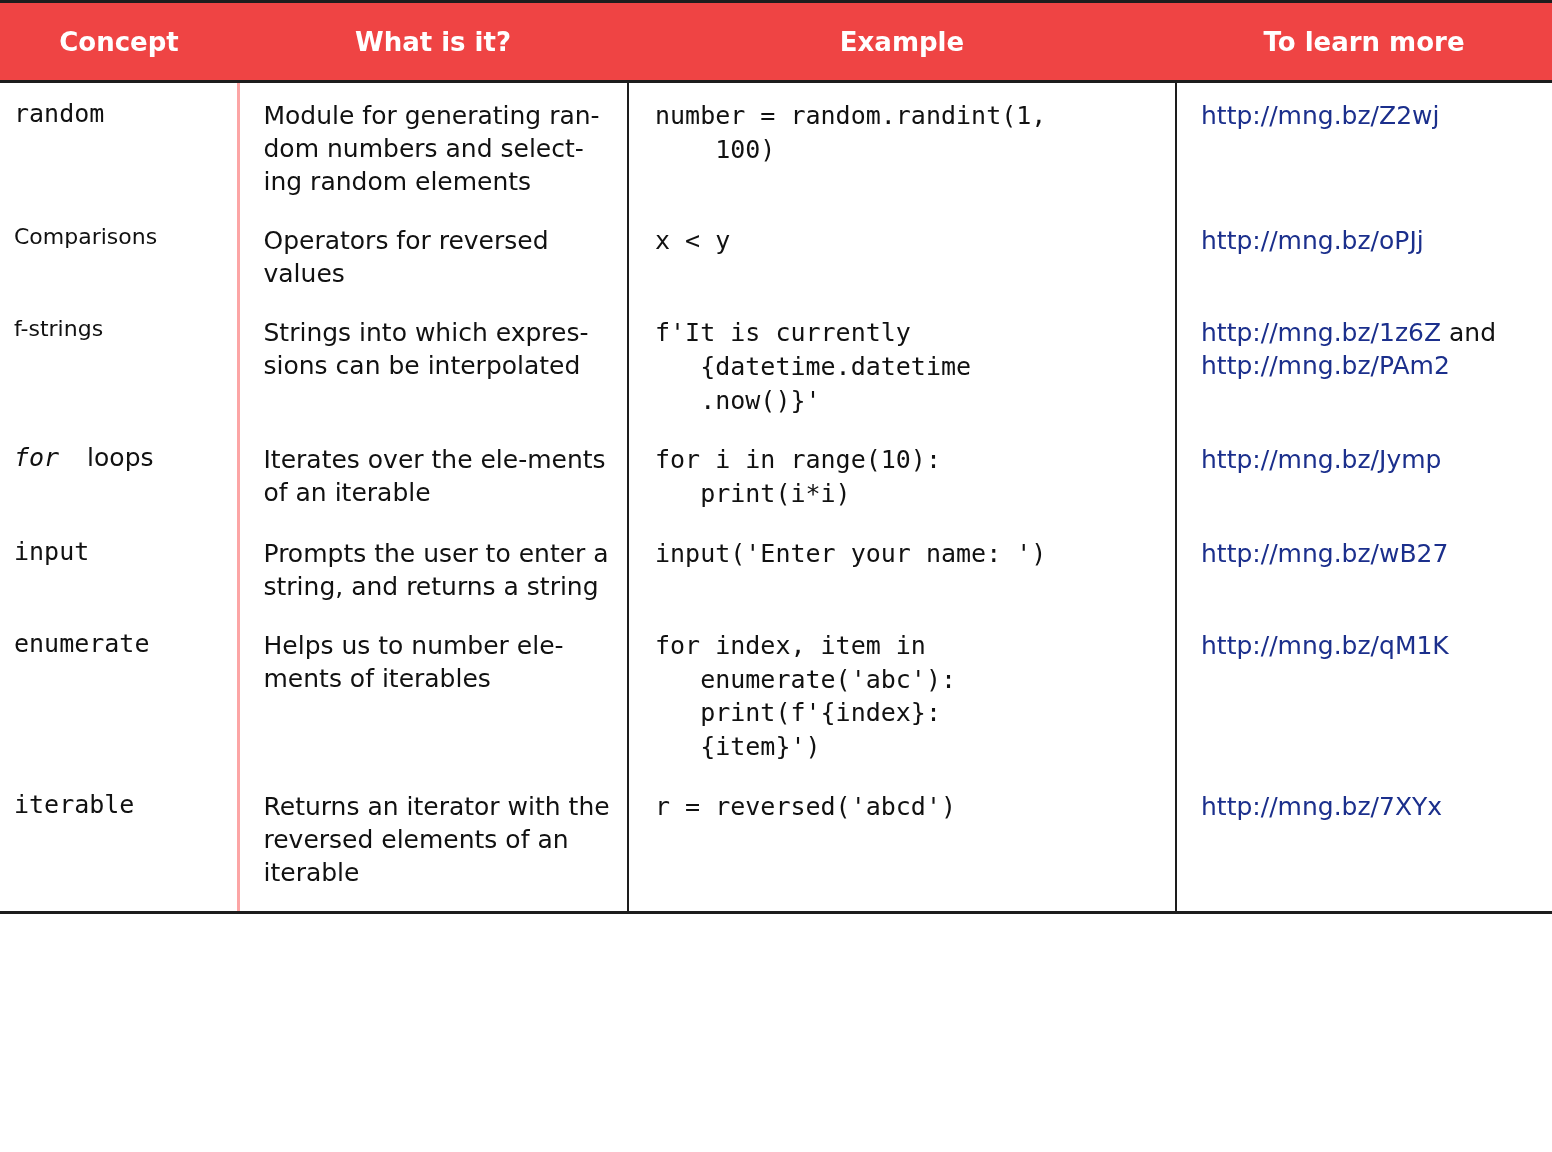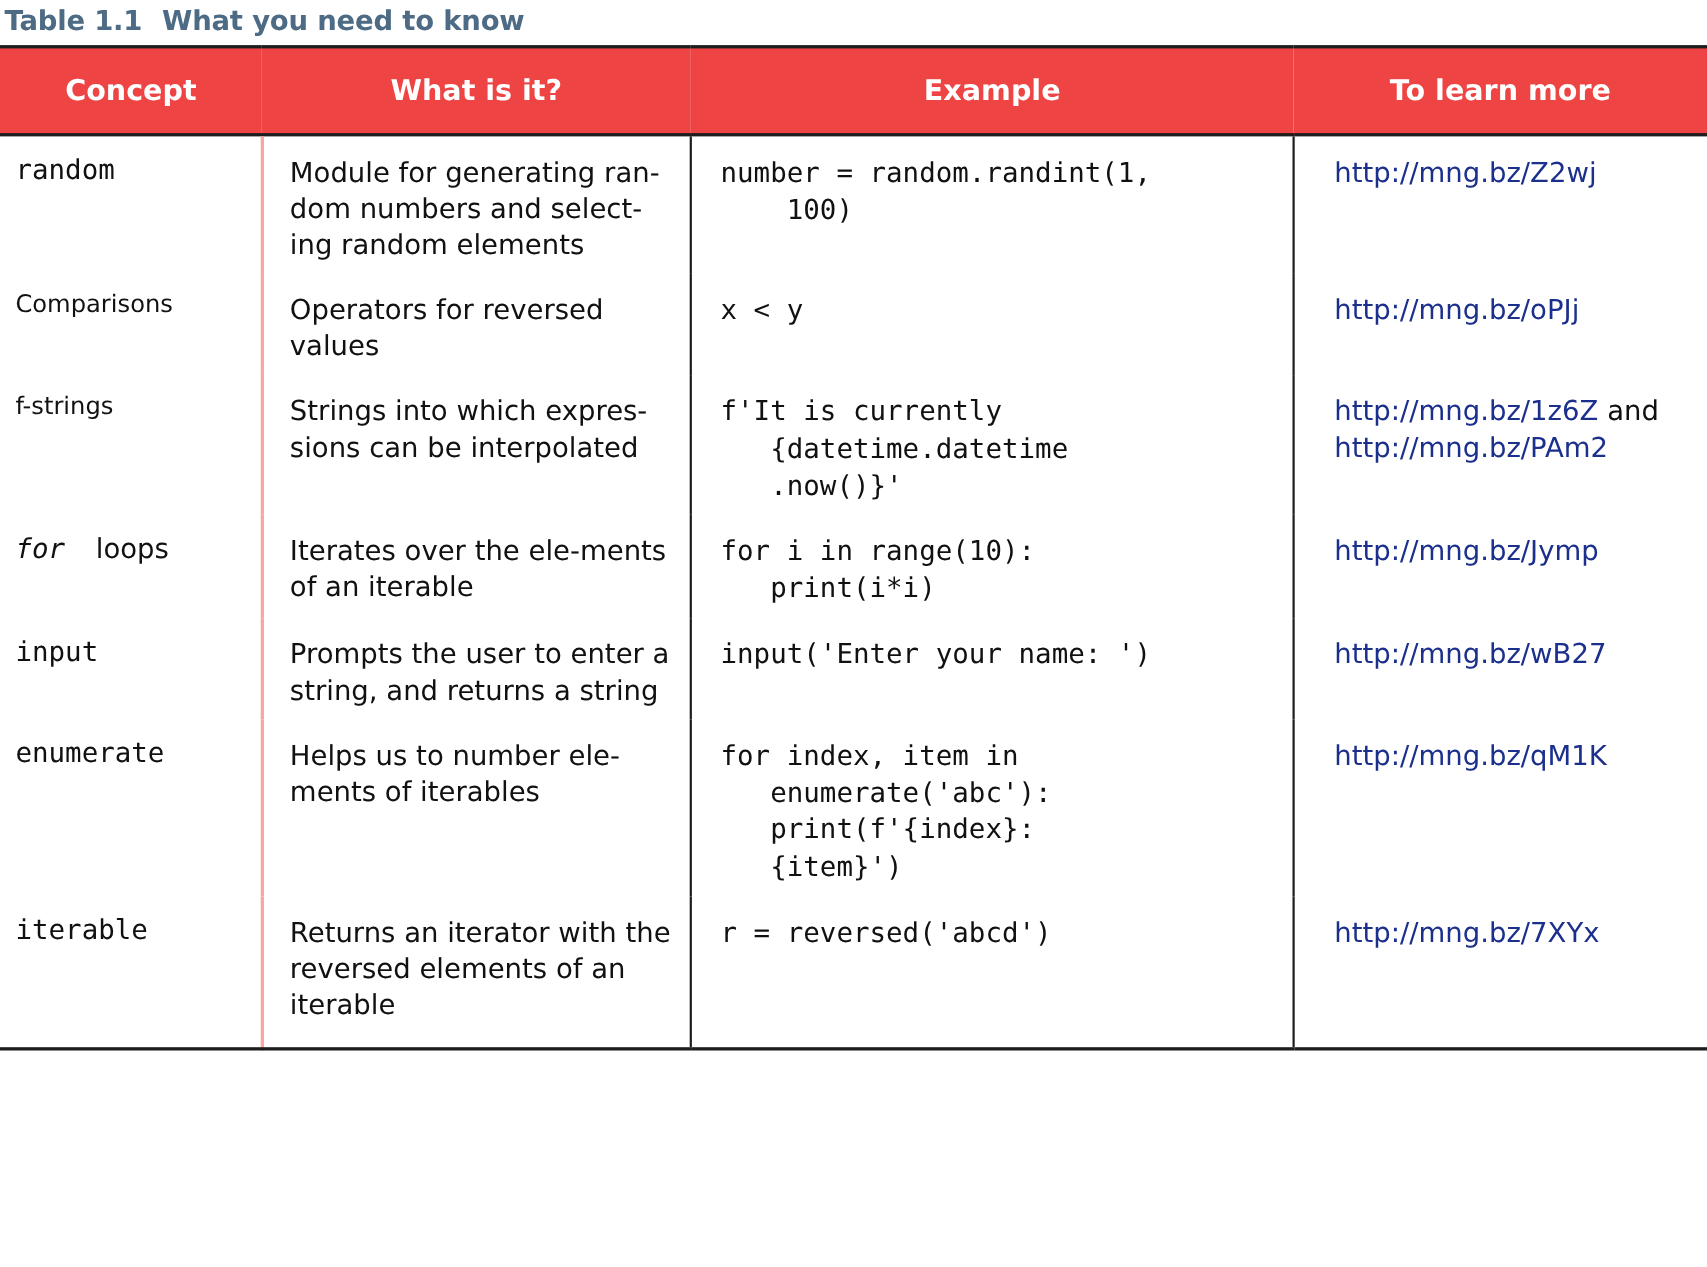--- a/index.html
+++ b/index.html
@@ -128,40 +128,36 @@
     hyphens: manual;
   }
 
   .link {
     font-family: "DejaVu Sans", sans-serif;
     font-size: 25px;
     line-height: 1.32;
     color: #1b2f8c;
     text-decoration: none;
     word-break: break-word;
-    margin-left: 12px;
   }
   .links-wrap {
     font-family: "DejaVu Sans", sans-serif;
     font-size: 25px;
     line-height: 1.32;
     color: #111111;
   }
   .links-wrap .and {
     color: #111111;
   }
 </style>
 </head>
 <body>
 
 <div class="page">
 
-  <div class="caption">
-    <span class="cap-num">Table 1.1</span><span>What you need to know</span>
-  </div>
 
   <table class="tbl">
     <colgroup>
       <col class="c1">
       <col class="c2">
       <col class="c3">
       <col class="c4">
     </colgroup>
     <thead>
       <tr>

